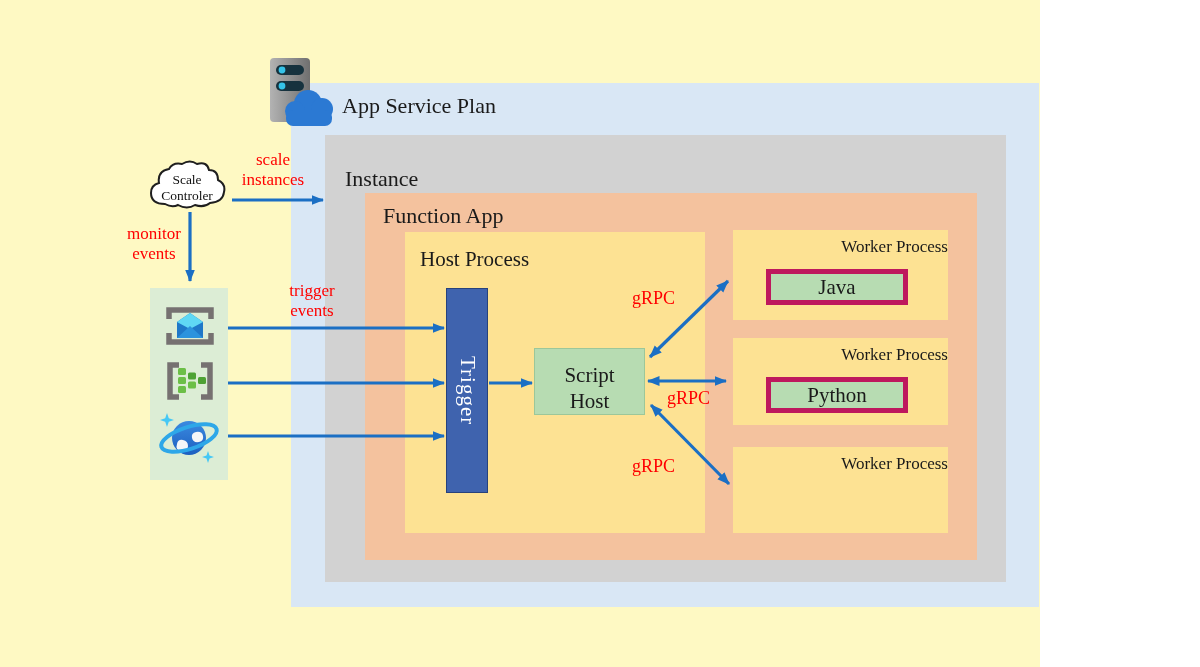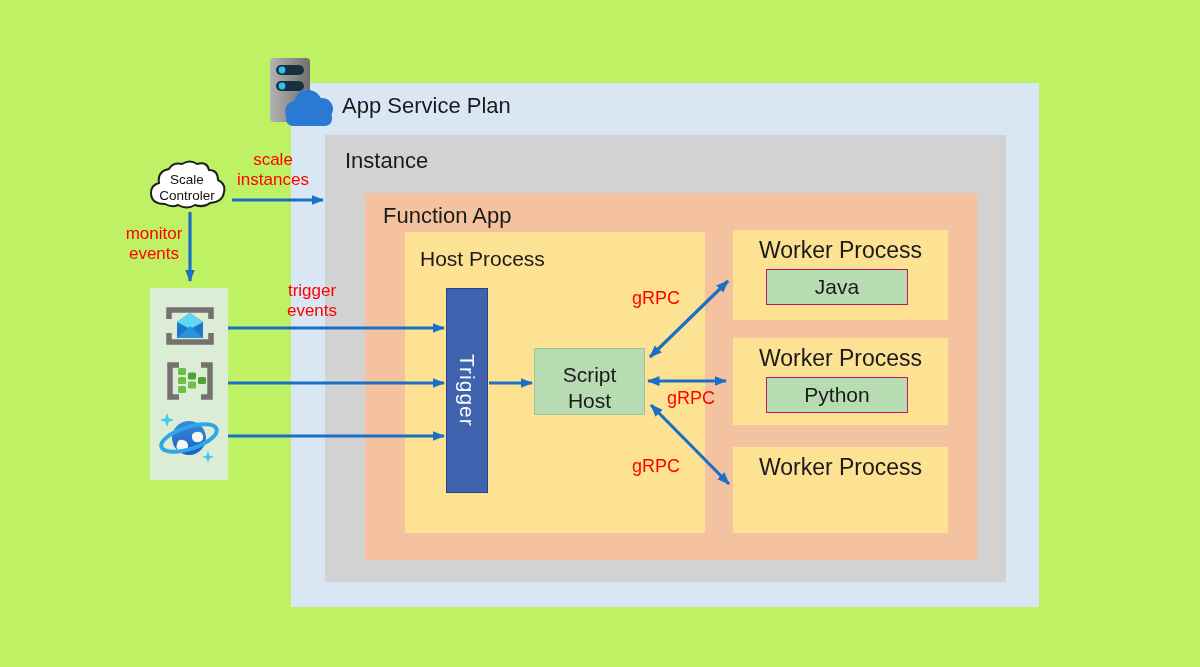--- a/index.html
+++ b/index.html
@@ -1,33 +1,33 @@
 <!DOCTYPE html>
 <html><head>
 <meta charset="utf-8">
 <style>
   html,body { margin:0; padding:0; background:#fff; }
   .canvas {
-    position:relative; width:1200px; height:667px; background:#bef264;
-    font-family:Liberation Sans, sans-serif; overflow:hidden;
+    position:relative; width:1040px; height:667px; background:#fef9c3;
+    font-family:Liberation Serif, serif; overflow:hidden;
     color:#1a1a1a;
   }
   .abs { position:absolute; }
 
   
   .asp-box      { left:291px; top:83px;  width:748px; height:524px; background:#d9e7f5; }
   .instance-box { left:325px; top:135px; width:681px; height:447px; background:#d2d2d2; }
   .fapp-box     { left:365px; top:193px; width:612px; height:367px; background:#f4c29e; }
   .host-box     { left:405px; top:232px; width:300px; height:301px; background:#fde293; }
 
   .title-lg { font-size:22px; }
   .title-md { font-size:21px; }
 
   .asp-title      { left:342px; top:93px; }
-  .instance-title { left:345px; top:148px; }
+  .instance-title { left:345px; top:166px; }
   .fapp-title     { left:383px; top:203px; }
   .host-title     { left:420px; top:247px; }
 
   
   .trigger-bar {
     left:446px; top:288px; width:42px; height:205px;
     background:#3f63ae; border:1px solid #27427c; box-sizing:border-box;
     display:flex; align-items:center; justify-content:center;
   }
   .trigger-text {
@@ -42,24 +42,24 @@
     text-align:center; font-size:21px; line-height:1.25; white-space:pre-line;
   }
 
   
   .worker-box {
     width:215px; left:733px; background:#fde293;
   }
   .worker-java   { top:230px; height:90px; }
   .worker-python { top:338px; height:87px; }
   .worker-node   { top:447px; height:86px; }
-  .worker-title  { position:absolute; left:0; top:7px; width:100%; text-align:center; font-size:23px; }
+  .worker-title  { position:absolute; left:0; top:7px; width:100%; text-align:right; font-size:17px; }
   .runtime-badge {
     position:absolute; left:33px; top:39px; width:142px; height:36px;
-    background:#b7dcb2; border:1px solid #be185d; box-sizing:border-box;
+    background:#b7dcb2; border:5px solid #be185d; box-sizing:border-box;
     display:flex; align-items:center; justify-content:center; font-size:21px;
   }
 
   
   .events-panel { left:150px; top:288px; width:78px; height:192px; background:#dcedd5; }
 
   
   .red-label {
     color:#ff0000; font-size:17px; line-height:1.18; text-align:center;
     white-space:pre-line;

